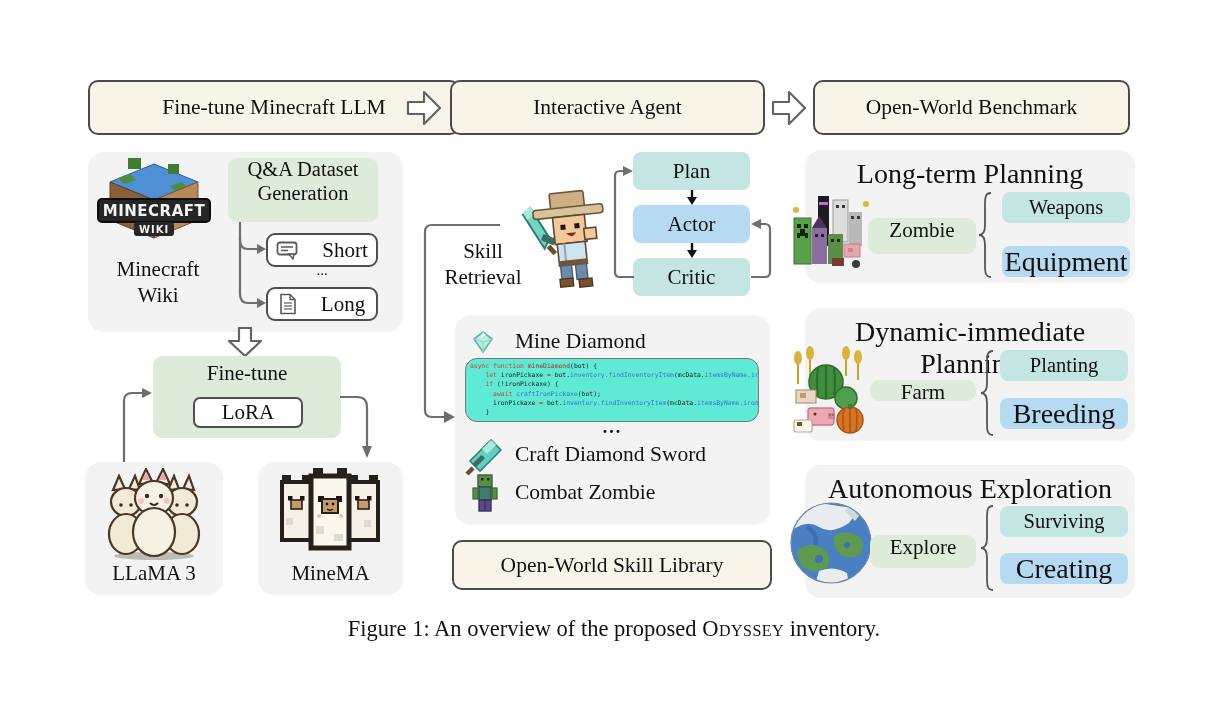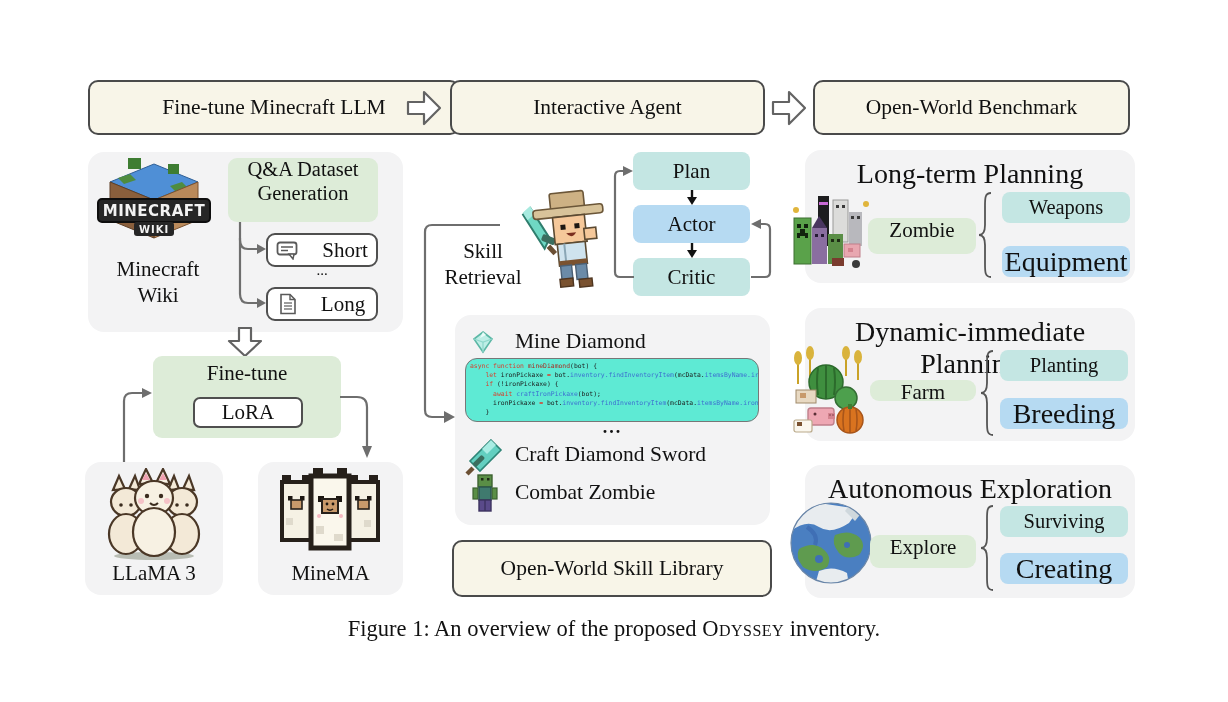--- a/index.html
+++ b/index.html
@@ -281,21 +281,21 @@
     <rect x="10" y="4" width="2.5" height="2.5" fill="#1c2b14"></rect>
       <rect x="16" y="4" width="2.5" height="2.5" fill="#1c2b14"></rect>
     <rect x="2" y="14" width="5" height="11" fill="#5a8e46" stroke="#3c6130" stroke-width="1.2"></rect>
     <rect x="21" y="14" width="5" height="11" fill="#5a8e46" stroke="#3c6130" stroke-width="1.2"></rect>
     <rect x="8" y="13" width="12" height="13" fill="#3f7a6e" stroke="#2b554c" stroke-width="1.4"></rect>
     <rect x="8" y="26" width="12" height="11" fill="#5a4a8a" stroke="#3c3260" stroke-width="1.4"></rect>
     <line x1="14" y1="26" x2="14" y2="37" stroke="#3c3260" stroke-width="1.4"></line>
   </svg>
   <div class="abs" style="left:515px;top:480px;font-size:21.5px"><span>Combat Zombie</span></div>
 
-  <div class="hdr" style="left:452px;top:540px;width:320px;height:57px">
+  <div class="hdr" style="left:452px;top:540px;width:320px;height:50px">
       <span>Open-World Skill Library</span>
     </div>
 
   <div class="panel" style="left:805px;top:150px;width:330px;height:133px">
     <div class="ptitle" style="top:8px">Long-term Planning</div>
   </div>
   <svg class="abs" style="left:788px;top:192px" width="86" height="94">
     <rect x="30" y="4" width="11" height="50" fill="#1d1d1f"></rect>
       <rect x="31" y="10" width="9" height="3" fill="#c96bd6"></rect>
     <rect x="45" y="8" width="15" height="42" fill="#dcdcda" stroke="#9a9a98" stroke-width="1"></rect>

